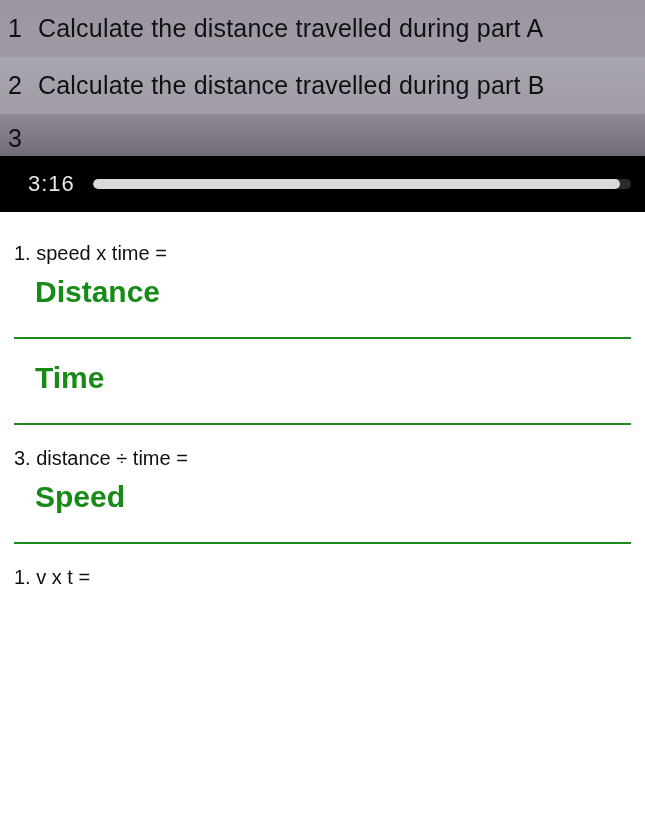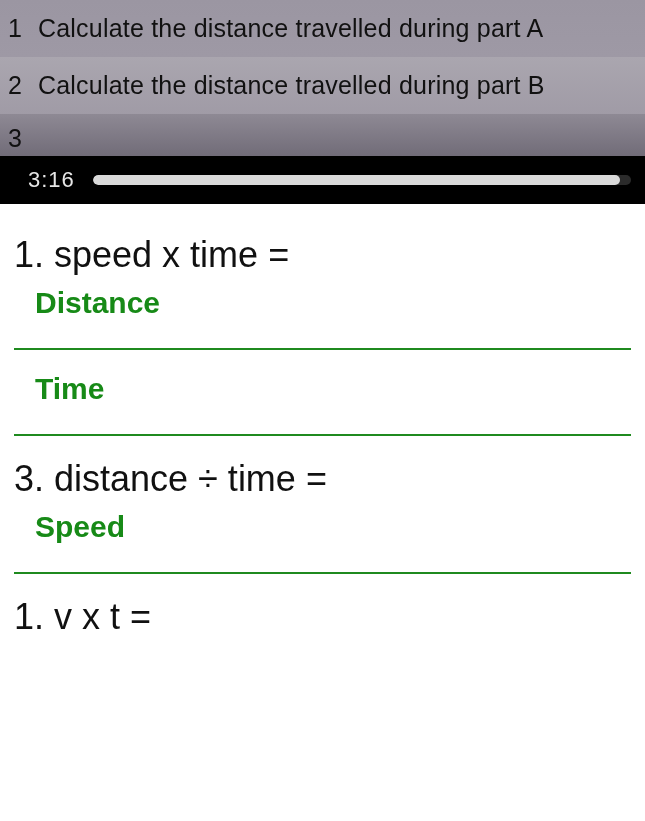--- a/index.html
+++ b/index.html
@@ -16,21 +16,21 @@
   }
   .q-row .num { width: 30px; display: inline-block; }
   .q-row .txt { white-space: nowrap; }
 
   .q1 { background: linear-gradient(#9b96a2, #9e99a5); }
   .q2 { background: linear-gradient(#aaa6af, #a09ba6); }
   .q3 { background: linear-gradient(#8e8994, #716c78); height: 42px; padding-top: 6px; padding-bottom: 0; overflow: hidden; }
 
   .controls {
     background: #000;
-    height: 48px;
+    height: 56px;
     display: flex;
     align-items: center;
     padding: 0 14px 0 28px;
   }
   .time-label {
     color: #e6e6e6;
     font-size: 22px;
     letter-spacing: 1px;
     margin-right: 18px;
     text-shadow: 0 1px 0 #000;
@@ -49,21 +49,21 @@
     width: 98%;
     background: #d9d9d9;
     border-radius: 6px;
   }
 
   .answers {
     padding: 26px 14px 0 14px;
   }
   .ans-block { padding: 4px 0 18px 0; }
   .ans-q {
-    font-size: 36px;
+    font-size: 20px;
     color: #111;
     margin-bottom: 10px;
   }
   .ans-a {
     font-size: 30px;
     font-weight: 700;
     color: #178a17;
     margin-left: 21px;
   }
   .divider {

